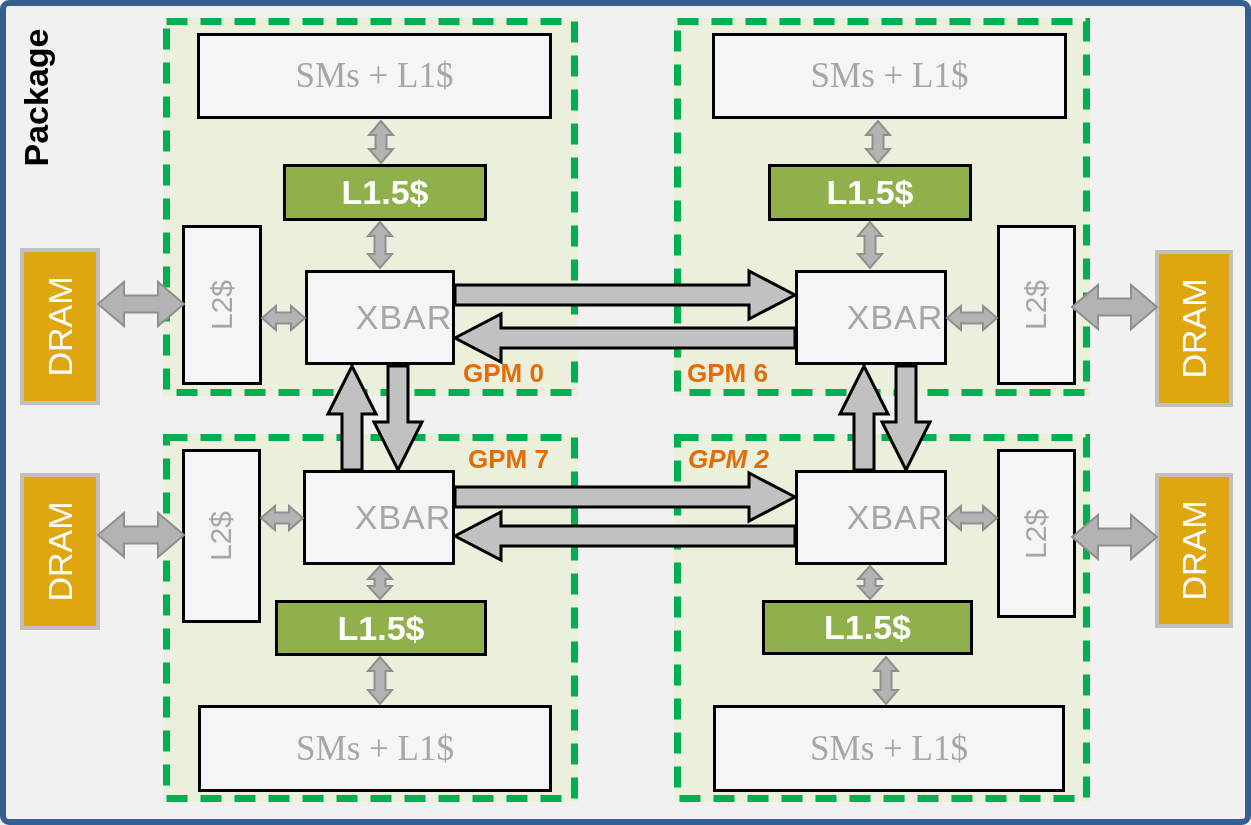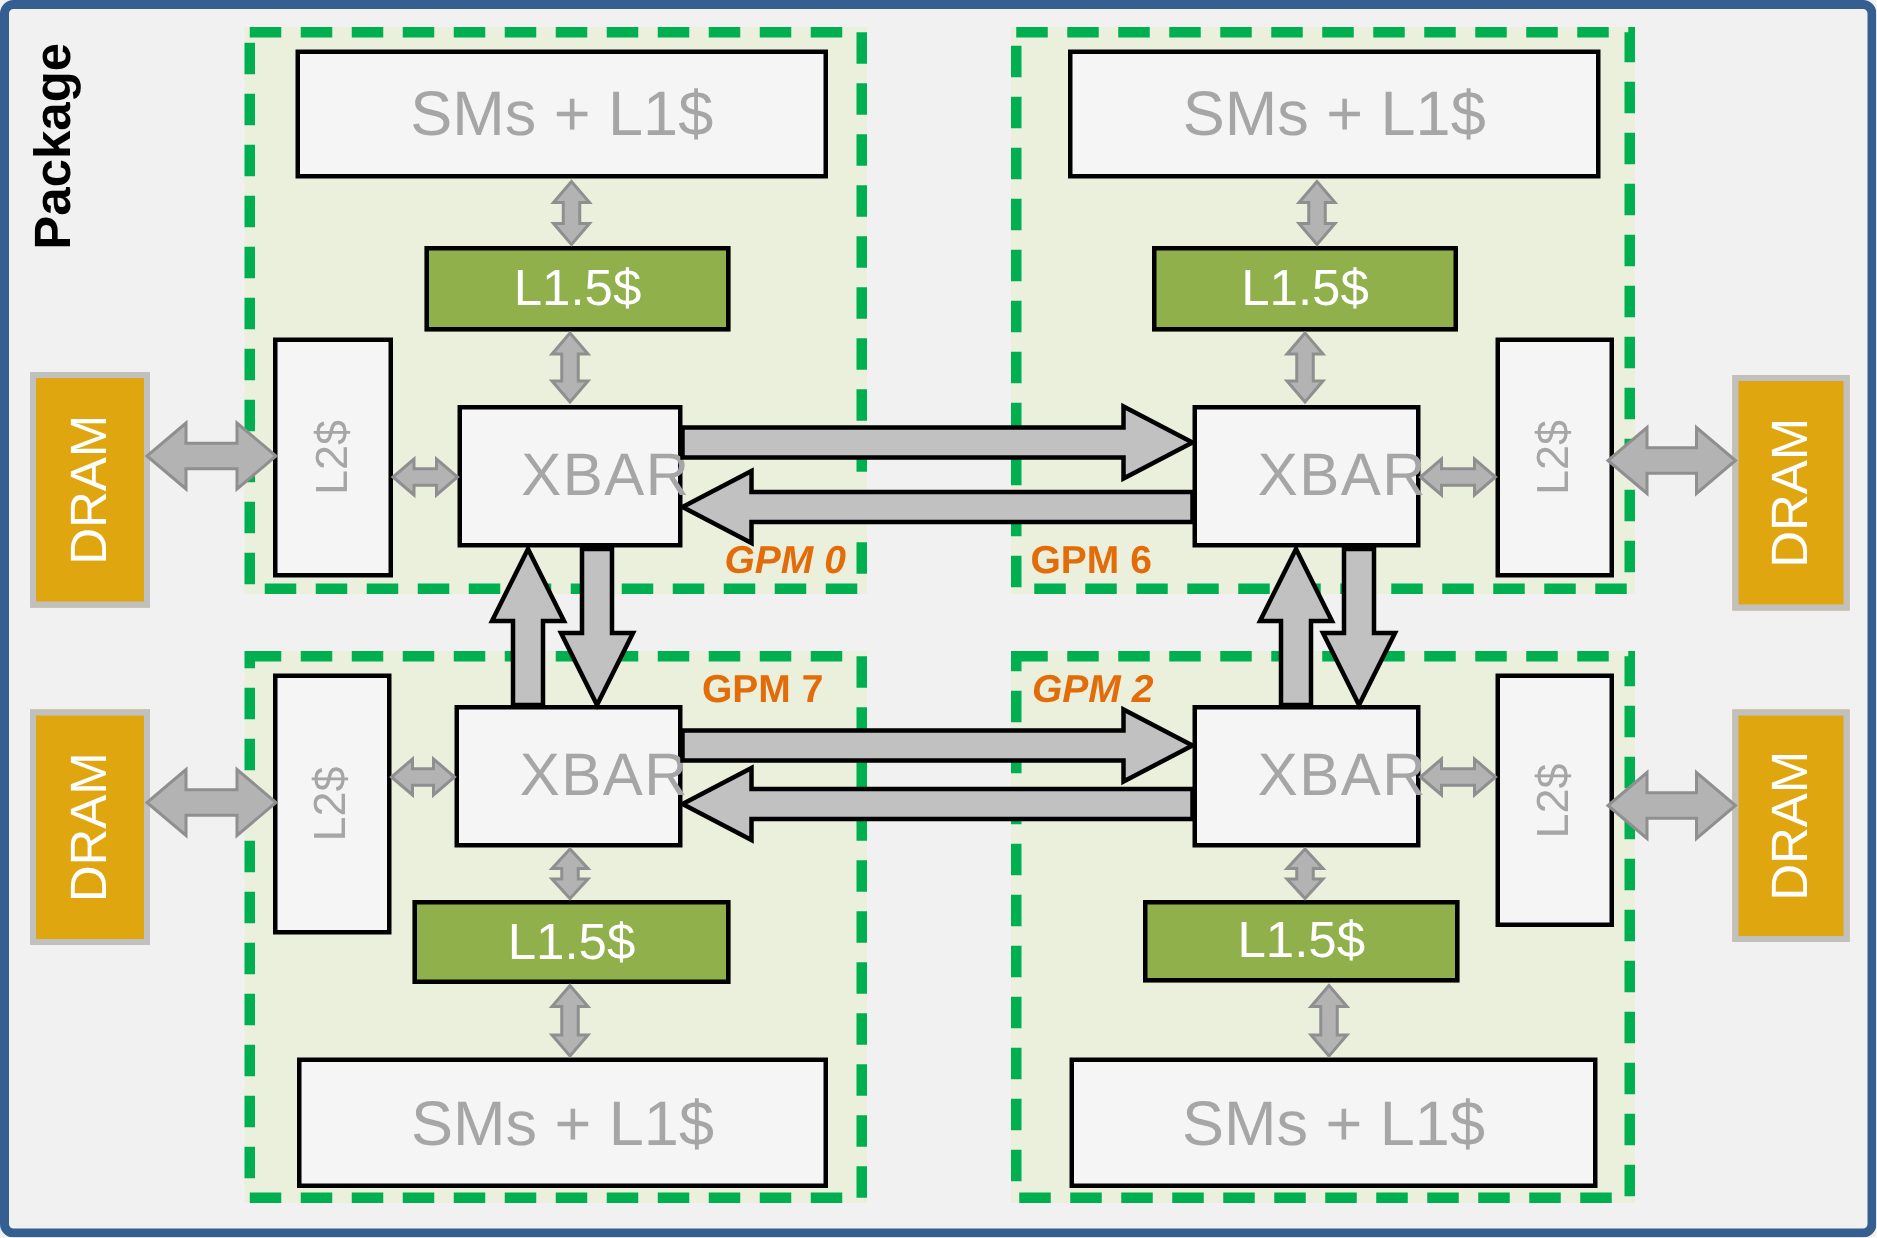--- a/index.html
+++ b/index.html
@@ -5,23 +5,23 @@
   html,body{margin:0;padding:0;background:#ffffff;font-family:"Liberation Sans",sans-serif;}
   #canvas{position:relative;width:1251px;height:825px;background:var(--background,#f1f1f1);overflow:hidden;}
   .package-frame{position:absolute;inset:0;border:6px solid var(--package_border,#365f91);border-radius:9px;box-sizing:border-box;pointer-events:none;z-index:40;}
   .gpm-fill{position:absolute;background:var(--gpm_fill,#eaf0dc);z-index:1;}
   .gpm0{left:163px;top:18px;width:415px;height:378px;}
   .gpm1{left:674px;top:18px;width:416px;height:378px;}
   .gpm3{left:163px;top:434px;width:415px;height:368px;}
   .gpm2{left:674px;top:434px;width:416px;height:368px;}
   .box{position:absolute;border:3px solid var(--box_border,#000);background:var(--box_fill,#f5f5f5);display:flex;align-items:center;justify-content:center;box-sizing:border-box;z-index:5;}
   .gray-text{color:var(--box_text,#a6a6a6);}
-  .sms{font-size:42px;}
-  .xbar{font-size:40px;letter-spacing:1px;padding-left:48px;}
-  .l15{background:var(--l15_fill,#8fb04b);color:var(--l15_text,#fff);font-weight:normal;font-size:34px;}
+  .sms{font-size:35px;font-family:Liberation Serif, serif;}
+  .xbar{font-size:34px;letter-spacing:1px;padding-left:48px;}
+  .l15{background:var(--l15_fill,#8fb04b);color:var(--l15_text,#fff);font-weight:bold;font-size:34px;}
   .l2{font-size:30px;}
   .vspan{transform:rotate(-90deg);white-space:nowrap;display:block;}
   .dram{position:absolute;background:var(--dram_fill,#e0a60f);border:4px solid #c0c0c0;color:var(--dram_text,#fff);font-size:34px;display:flex;align-items:center;justify-content:center;box-sizing:border-box;z-index:5;}
   .gpm-label{position:absolute;color:var(--gpm_label,#e36c0a);font-weight:bold;font-size:26px;z-index:6;white-space:nowrap;}
   .package-label{position:absolute;left:12px;top:22px;width:48px;height:150px;display:flex;align-items:center;justify-content:center;color:#000;font-weight:bold;font-size:34px;z-index:6;}
   
   .b-gpm0-sms{left:197px;top:33px;width:355px;height:86px;}
   .b-gpm0-l15{left:283px;top:164px;width:204px;height:57px;}
   .b-gpm0-l2{left:182px;top:225px;width:80px;height:160px;}
   .b-gpm0-xbar{left:305px;top:270px;width:150px;height:95px;}
@@ -30,21 +30,21 @@
   .b-gpm1-l2{left:997px;top:225px;width:79px;height:160px;}
   .b-gpm1-xbar{left:795px;top:270px;width:152px;height:95px;}
   .b-gpm3-l2{left:182px;top:449px;width:79px;height:174px;}
   .b-gpm3-xbar{left:303px;top:470px;width:152px;height:95px;}
   .b-gpm3-l15{left:275px;top:600px;width:212px;height:56px;}
   .b-gpm3-sms{left:198px;top:705px;width:354px;height:87px;}
   .b-gpm2-l2{left:997px;top:449px;width:79px;height:169px;}
   .b-gpm2-xbar{left:795px;top:470px;width:152px;height:95px;}
   .b-gpm2-l15{left:762px;top:600px;width:211px;height:55px;}
   .b-gpm2-sms{left:713px;top:705px;width:352px;height:87px;}
-  .lbl-gpm0{left:483px;top:358px;font-style:italic;}
+  .lbl-gpm0{left:463px;top:358px;}
   .lbl-gpm1{left:687px;top:358px;}
   .lbl-gpm3{left:468px;top:444px;}
   .lbl-gpm2{left:688px;top:444px;font-style:italic;}
   .dram-tl{left:20px;top:248px;width:80px;height:157px;}
   .dram-tr{left:1155px;top:250px;width:78px;height:157px;}
   .dram-bl{left:20px;top:473px;width:80px;height:157px;}
   .dram-br{left:1155px;top:473px;width:78px;height:155px;}
   #overlay{position:absolute;left:0;top:0;width:1251px;height:825px;z-index:20;pointer-events:none;}
   .gpm-border{fill:none;stroke:var(--gpm_border,#00b050);stroke-width:7;stroke-dasharray:21 13;}
   .arrow-big{fill:var(--big_arrow_fill,#c1c1c1);stroke:#000;stroke-width:3;stroke-linejoin:miter;}

